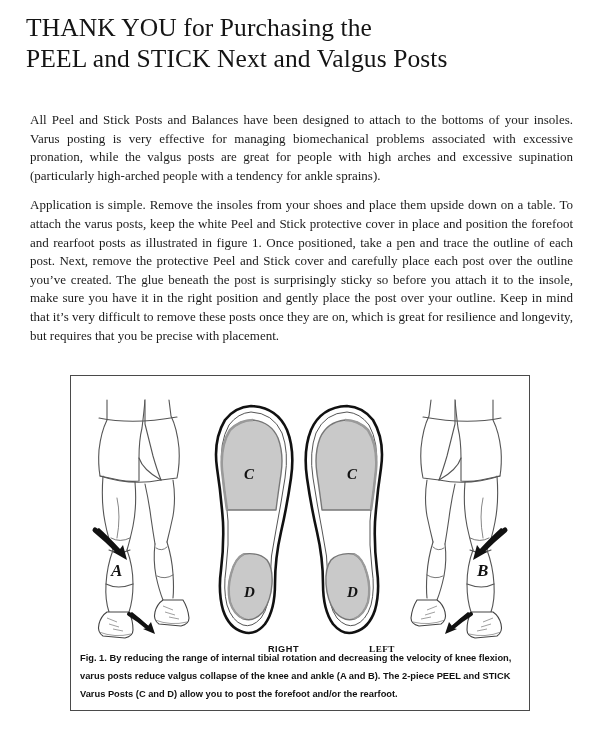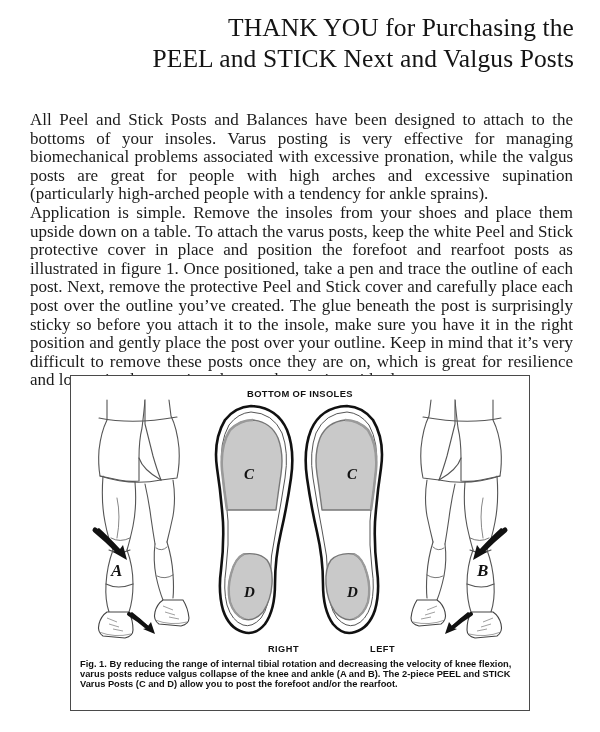--- a/index.html
+++ b/index.html
@@ -18,45 +18,45 @@
   .page {
     width: 600px;
     height: 732px;
     position: relative;
     box-sizing: border-box;
   }
 
   
   .title-block {
     padding: 12px 26px 0 26px;
-    text-align: right;
+    text-align: left;
   }
   .title-line {
     font-family: "Liberation Serif", "DejaVu Serif", serif;
     font-size: 25.5px;
     line-height: 31px;
     font-weight: 400;
     letter-spacing: 0.1px;
     color: #141414;
     white-space: nowrap;
   }
 
   
   .body-copy {
     margin: 0;
     padding: 0 27px 0 30px;
   }
   .para {
-    font-size: 17px;
+    font-size: 13px;
     line-height: 18.6px;
     text-align: justify;
     margin: 0;
     color: #1b1b1b;
   }
-  .para + .para { margin-top: 0; }
+  .para + .para { margin-top: 11px; }
   .para-1 { margin-top: 37px; }
 
   
   .figure-box {
     position: absolute;
     left: 70px;
     top: 375px;
     width: 460px;
     height: 336px;
     border: 1.6px solid #4a4a4a;
@@ -103,30 +103,30 @@
     position: absolute;
     top: 268px;
     font-family: "Liberation Sans", "DejaVu Sans", sans-serif;
     font-size: 9.2px;
     font-weight: bold;
     letter-spacing: 0.5px;
     color: #111;
     text-align: right;
   }
   .cap-right { left: 132px; width: 96px; }
-  .cap-left  { left: 228px; width: 96px; }
+  .cap-left  { left: 228px; width: 96px; font-family: Liberation Serif, serif; }
 
   .fig-caption {
     position: absolute;
     left: 9px;
     right: 9px;
-    top: 283px;
+    top: 273px;
     font-family: "Liberation Sans", "DejaVu Sans", sans-serif;
     font-size: 9.3px;
-    line-height: 10px;
+    line-height: 18px;
     font-weight: bold;
     color: #111;
     text-align: left;
   }
 
   .post-letter {
     font-family: "Liberation Serif", "DejaVu Serif", serif;
     font-style: italic;
     font-weight: bold;
     font-size: 15px;
@@ -151,21 +151,20 @@
   </div>
 
   <div class="body-copy">
     <p class="para para-1">All Peel and Stick Posts and Balances have been designed to attach to the bottoms of your insoles. Varus posting is very effective for managing biomechanical problems associated with excessive pronation, while the valgus posts are great for people with high arches and excessive supination (particularly high-arched people with a tendency for ankle sprains).</p>
     <p class="para para-2">Application is simple. Remove the insoles from your shoes and place them upside down on a table. To attach the varus posts, keep the white Peel and Stick protective cover in place and position the forefoot and rearfoot posts as illustrated in figure 1. Once positioned, take a pen and trace the outline of each post. Next, remove the protective Peel and Stick cover and carefully place each post over the outline you’ve created. The glue beneath the post is surprisingly sticky so before you attach it to the insole, make sure you have it in the right position and gently place the post over your outline. Keep in mind that it’s very difficult to remove these posts once they are on, which is great for resilience and longevity, but requires that you be precise with placement.</p>
   </div>
 
   <div class="figure-box">
     <div class="figure-inner">
 
-      <div class="fig-heading">BOTTOM OF INSOLES</div>
 
       <div class="art-row">
 
         <div class="art-cell cell-leg-left">
           <svg viewBox="0 0 132 248" preserveAspectRatio="xMidYMid meet">
             <g fill="none" stroke="#555" stroke-width="1.1" stroke-linecap="round" stroke-linejoin="round">
 
               <path d="M34 2 L34 22 Q28 34 26 52 Q25 66 27 78 L46 82 Q56 84 66 83 L66 60 Q66 42 69 30 Q71 14 72 2" fill="#fff"></path>
               <path d="M72 2 L72 26 Q76 42 80 58 Q84 72 88 82 L104 80 Q107 66 106 50 Q104 30 98 18 L96 2" fill="#fff"></path>
               <path d="M26 20 Q60 27 104 19"></path>

